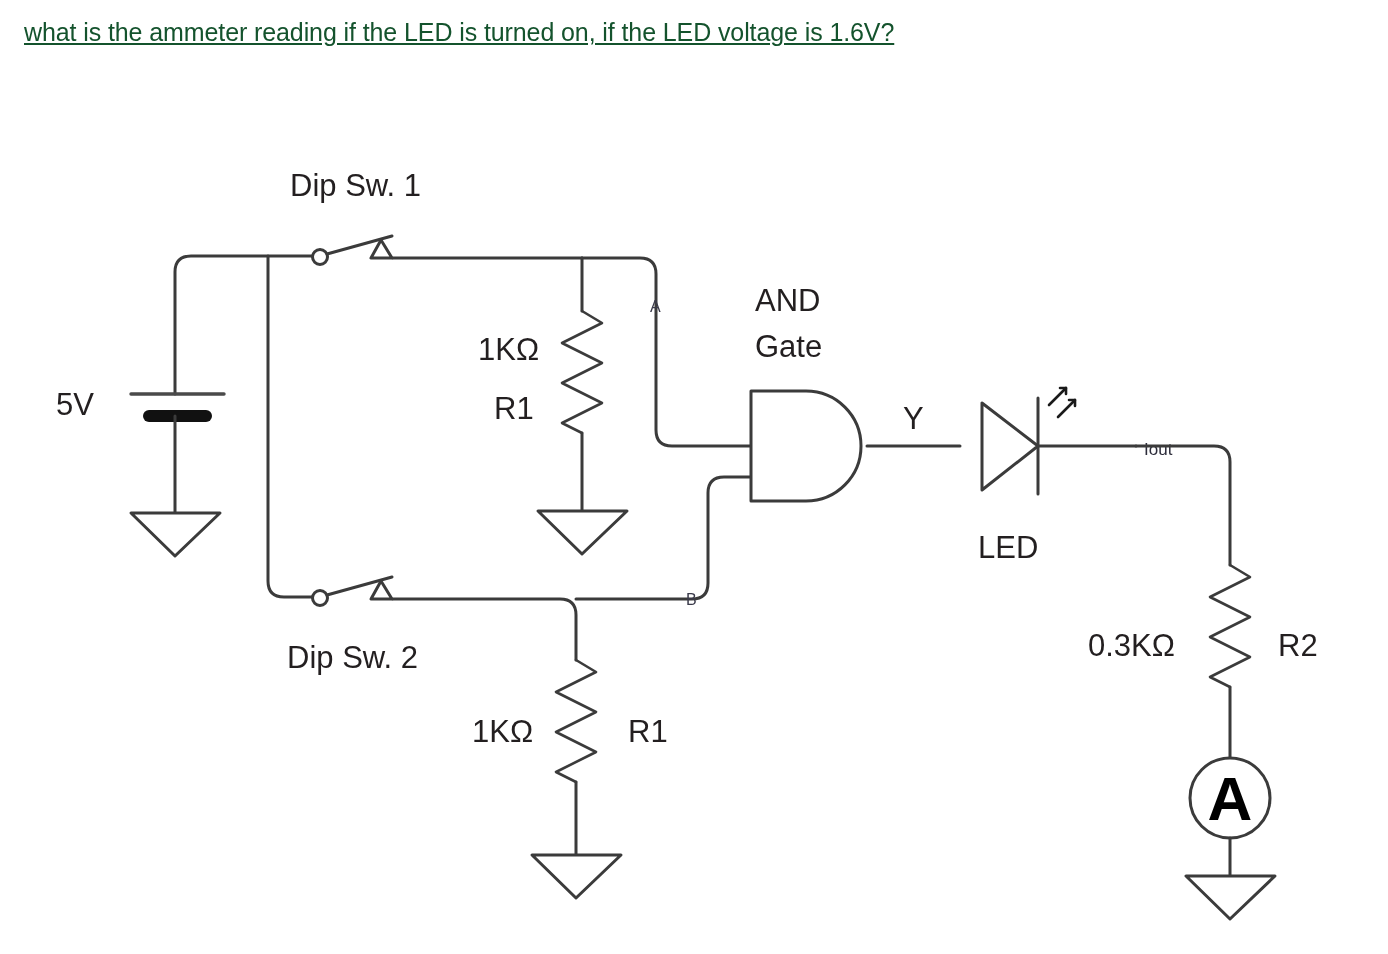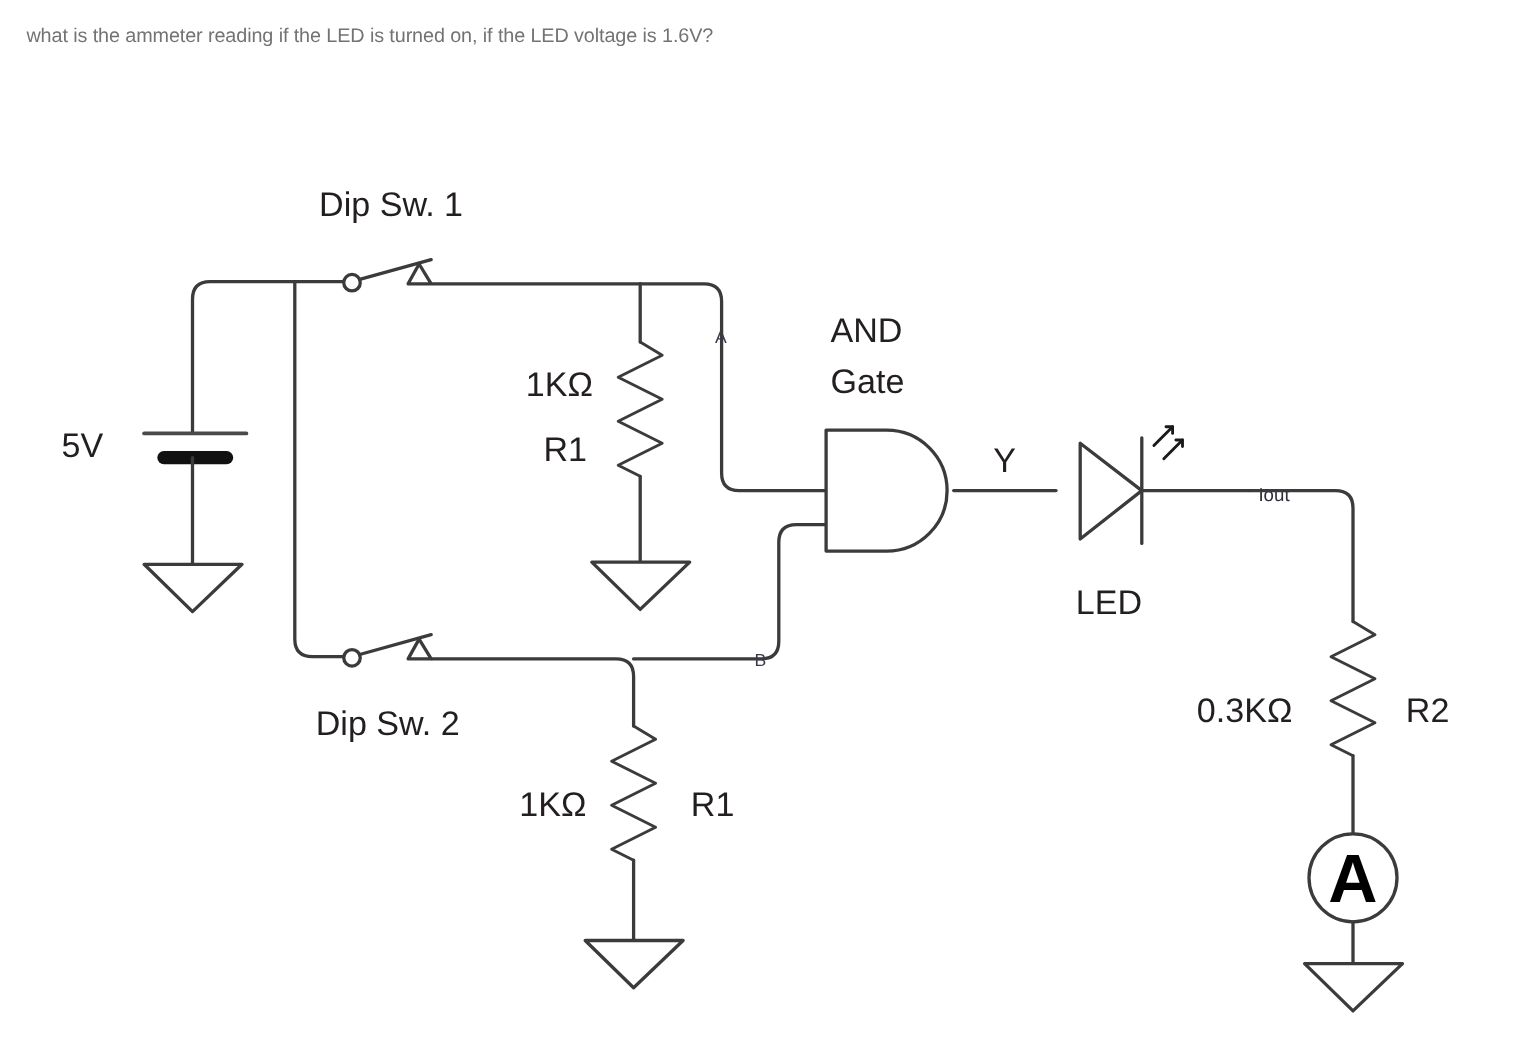--- a/index.html
+++ b/index.html
@@ -12,25 +12,26 @@
     height: 954px;
     font-family: "Liberation Sans", sans-serif;
     color: #231f20;
     overflow: hidden;
     position: relative;
   }
   #question-text {
     position: absolute;
     left: 24px;
     top: 16px;
-    font-size: 18px;
+    font-size: 25px;
     line-height: 32px;
-    color: #737373;
+    color: #14532d;
     letter-spacing: -0.1px;
     white-space: nowrap;
+    text-decoration: underline;
   }
   #circuit-wrap {
     position: absolute;
     left: 0;
     top: 0;
     width: 1388px;
     height: 954px;
   }
   svg#circuit {
     display: block;

